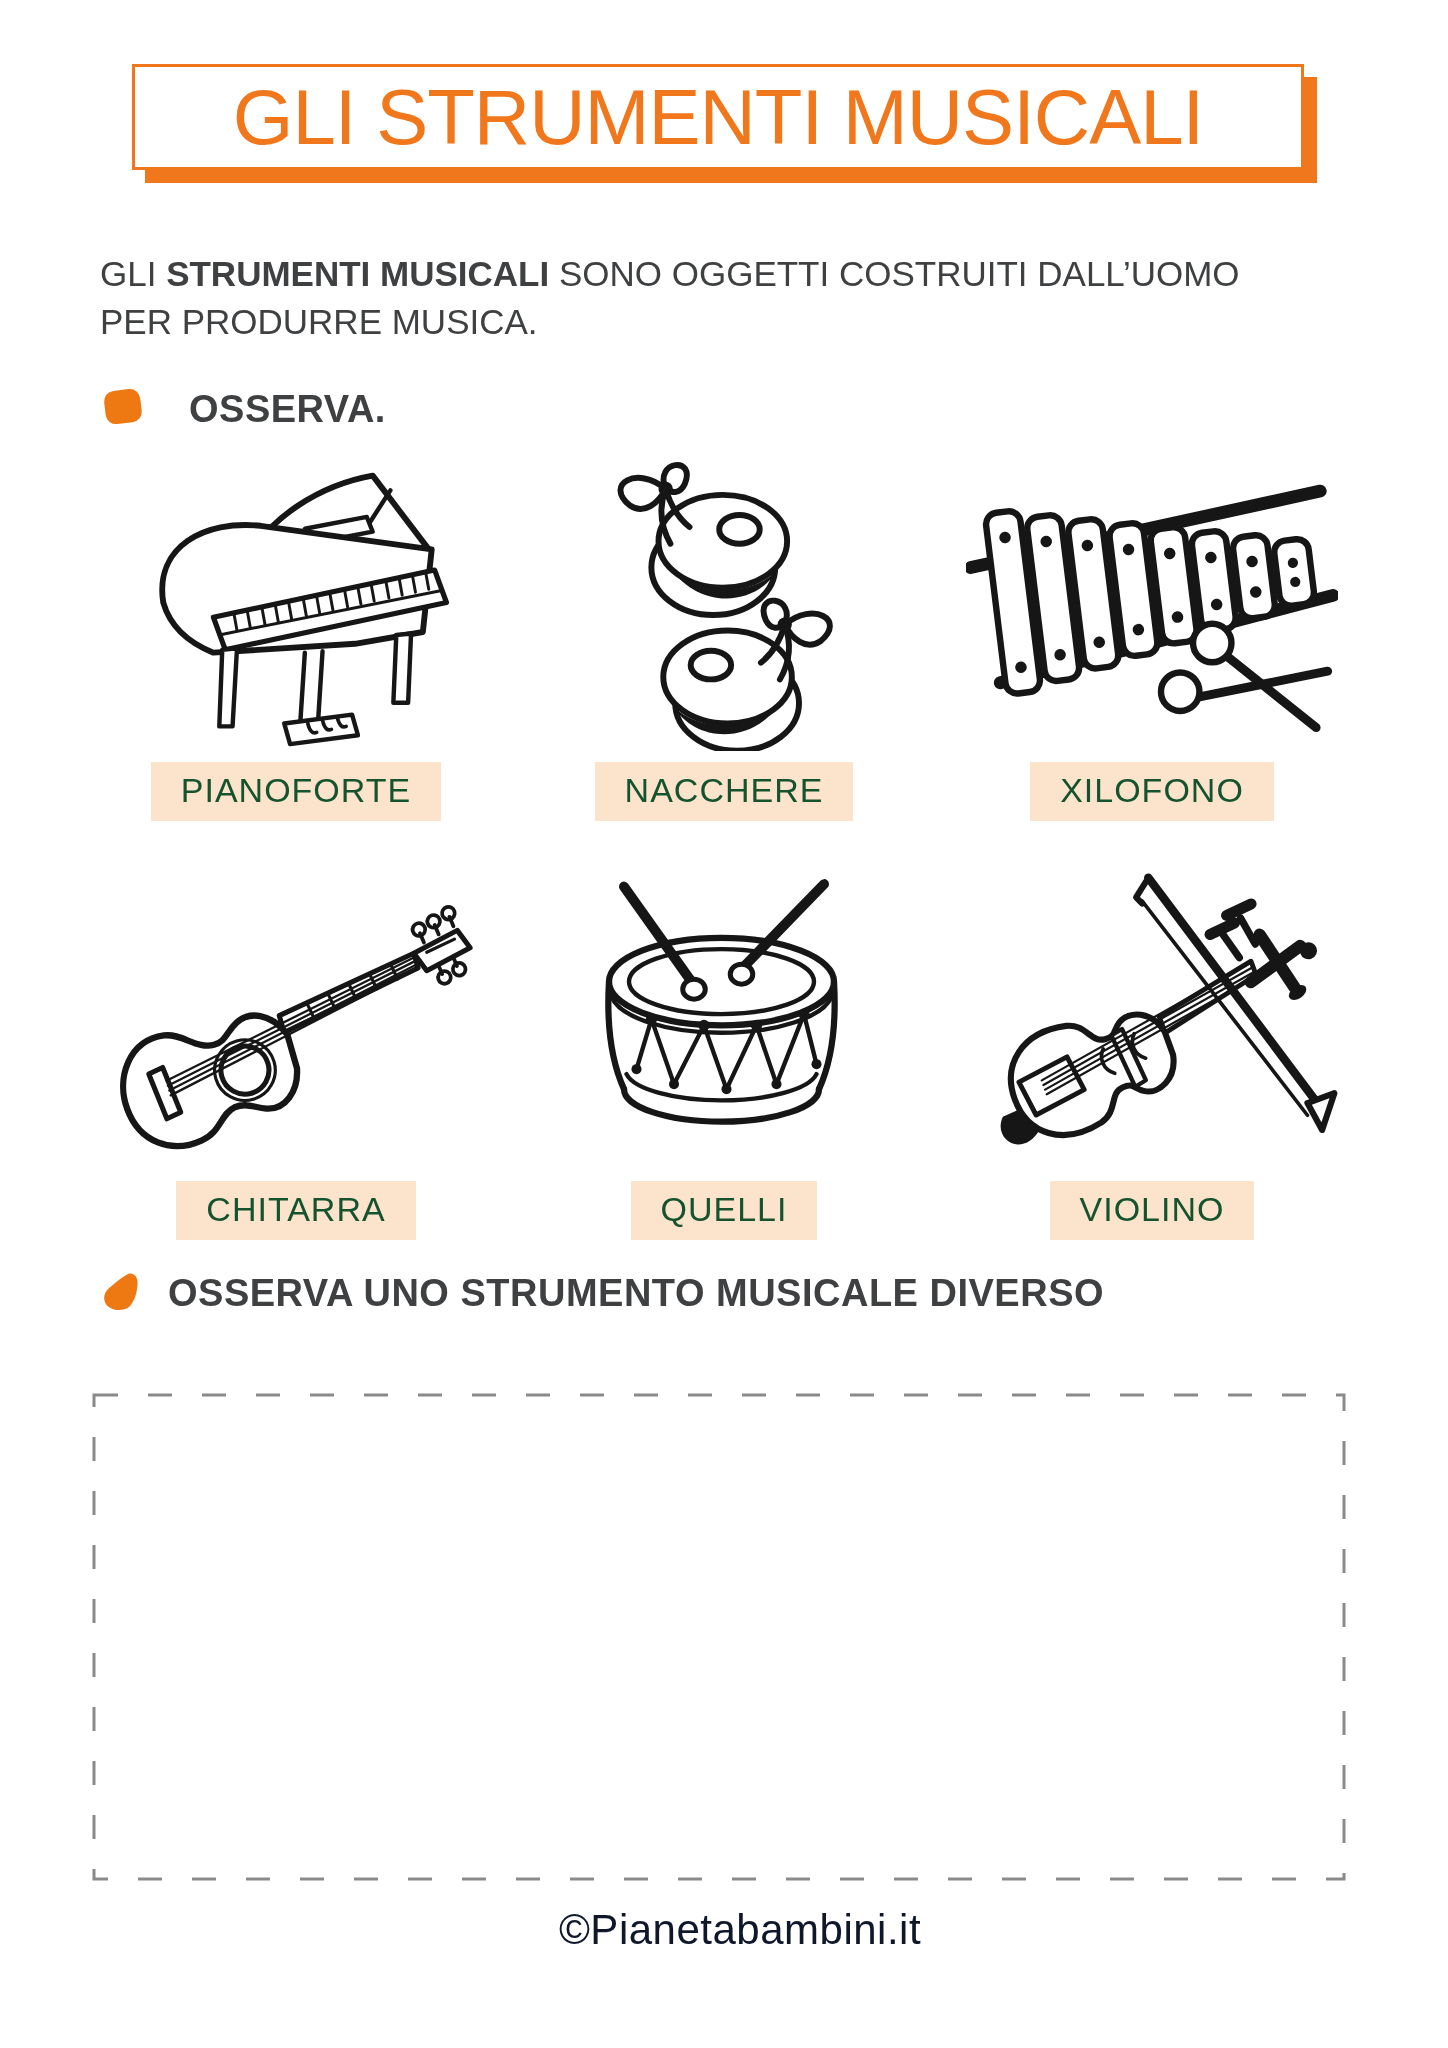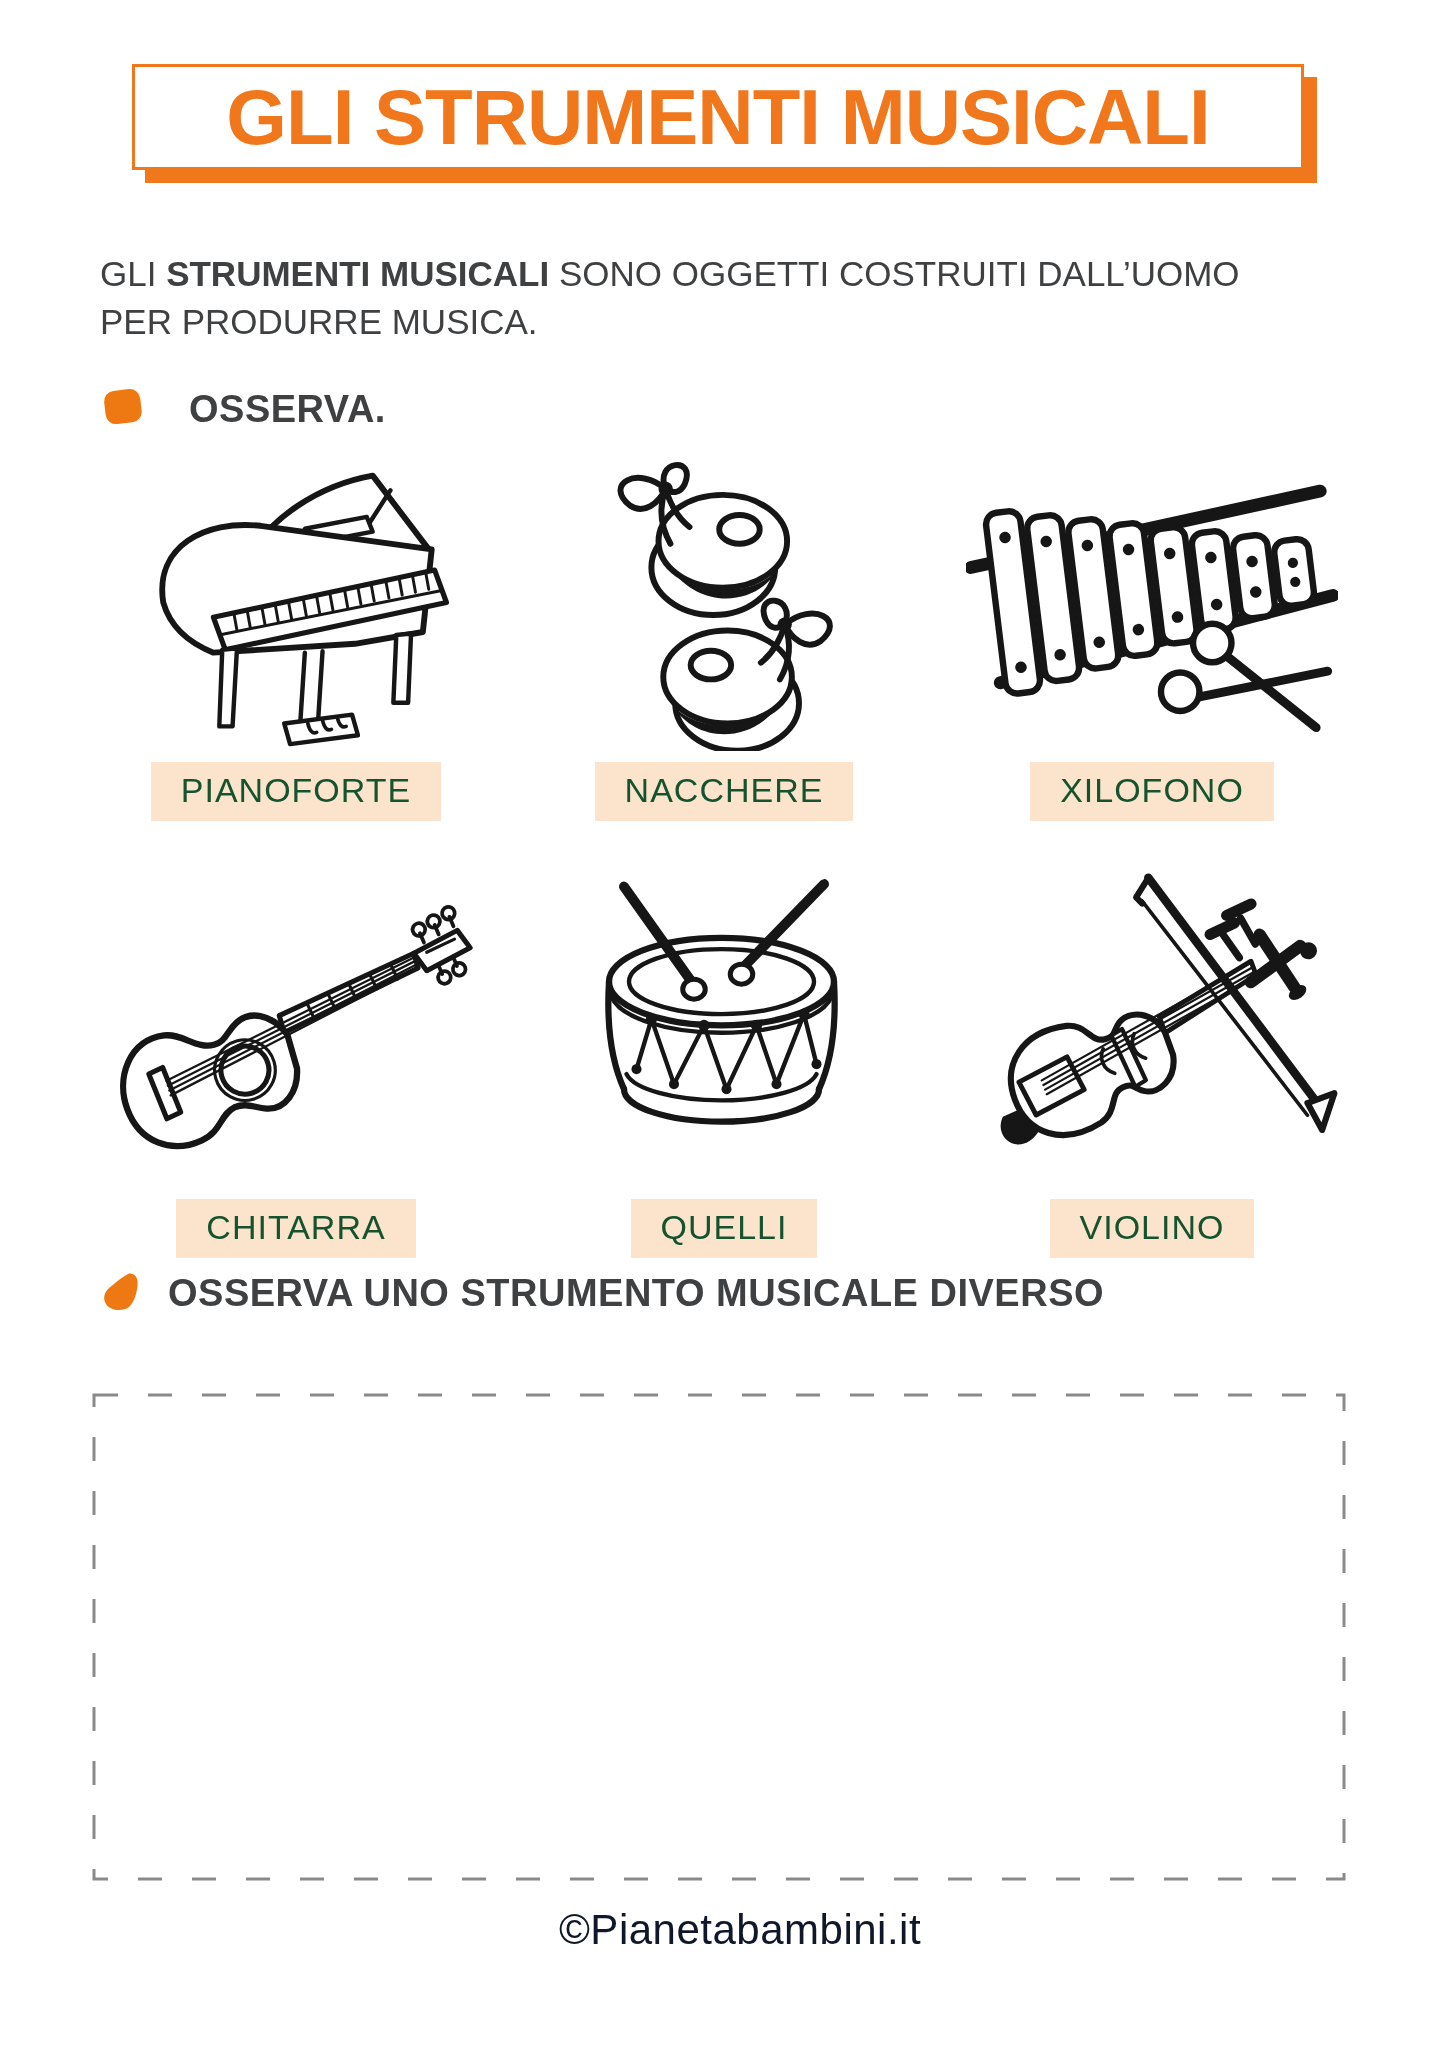--- a/index.html
+++ b/index.html
@@ -15,21 +15,21 @@
   .title-banner {
     position:absolute; left:132px; top:64px;
     width:1166px; height:100px;
     background:#ffffff;
     border:3px solid #F1771C;
     box-shadow:13px 13px 0 0 #F1771C;
     display:flex; align-items:center; justify-content:center;
   }
   .title-banner h1 {
     margin:0;
-    font-size:78px; font-weight:700;
+    font-size:78px; font-weight:400;
     letter-spacing:-1px;
     color:#F1771C;
     white-space:nowrap;
   }
 
   
   .intro {
     position:absolute; left:100px; top:250px;
     width:1250px;
     font-size:35px; line-height:48px;
@@ -53,21 +53,21 @@
 
   
   .instruments-grid {
     position:absolute; left:90px; top:448px;
     width:1268px;
     display:grid;
     grid-template-columns:repeat(3, 1fr);
     column-gap:16px;
   }
   .instrument-card { display:flex; flex-direction:column; align-items:center; }
-  .instrument-card.row2 { margin-top:46px;gap:18px; }
+  .instrument-card.row2 { margin-top:46px; }
   .art {
     height:308px; width:100%;
     display:flex; align-items:center; justify-content:center;
   }
   .art svg {
     fill:none; stroke:#161616;
     stroke-linecap:round; stroke-linejoin:round;
   }
   .label-box {
     margin-top:6px;

